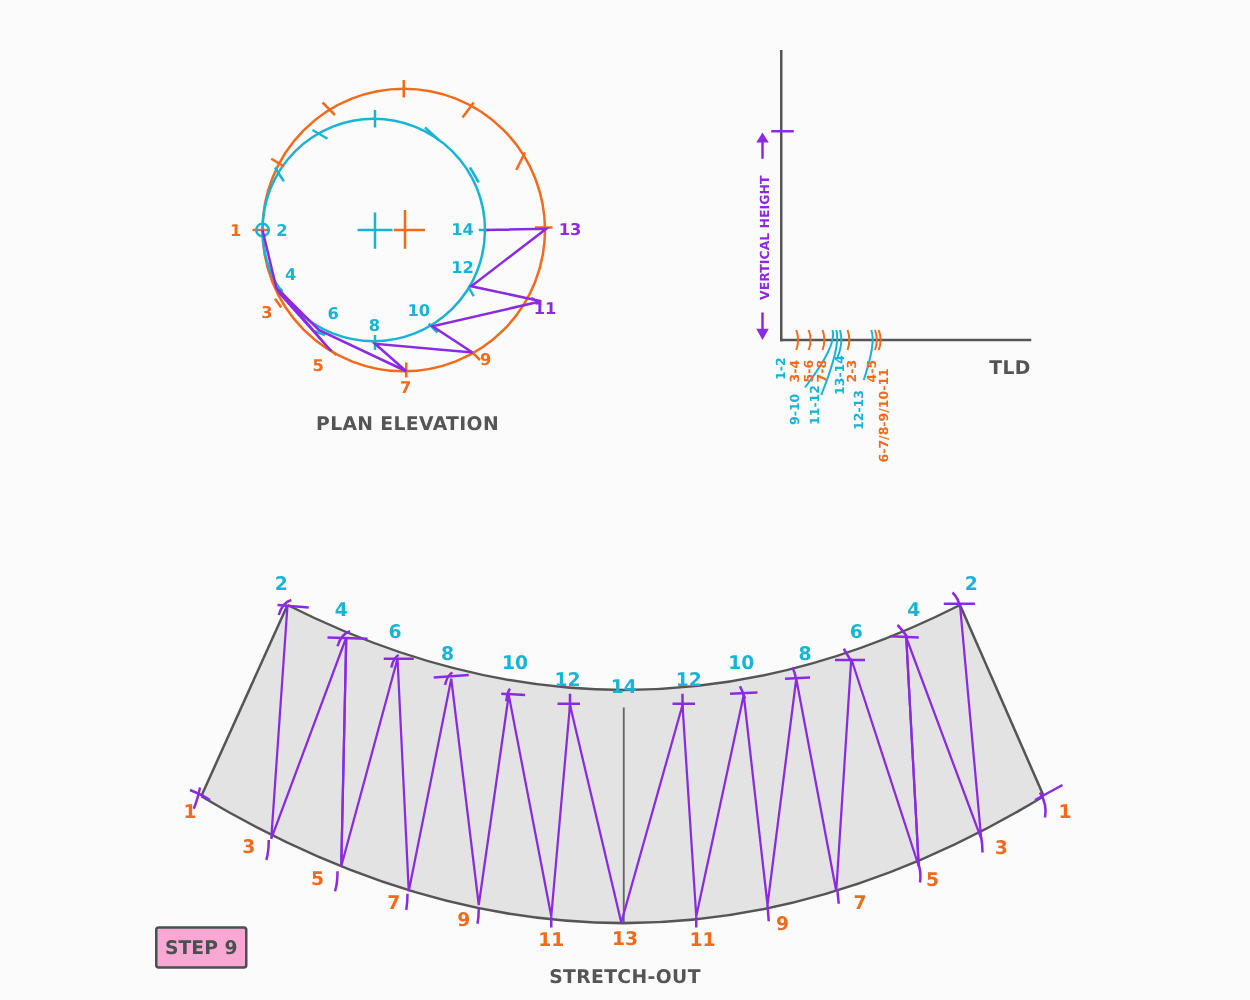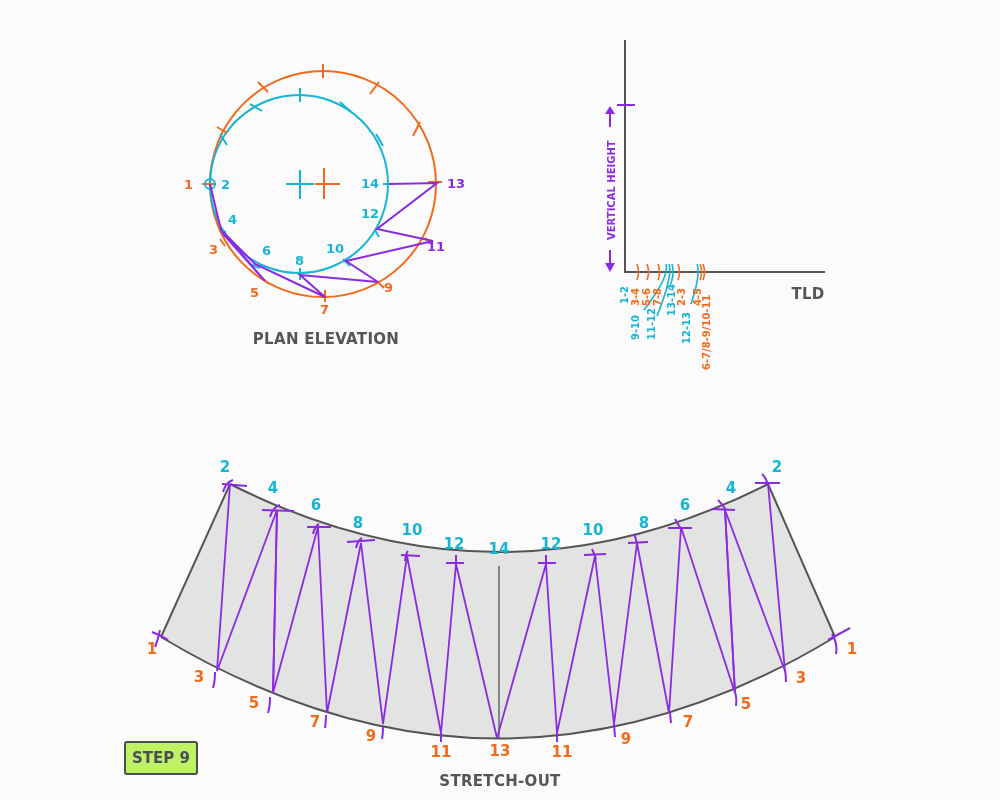--- a/index.html
+++ b/index.html
@@ -8,21 +8,21 @@
   svg { position: absolute; left: 0; top: 0; }
   .lbl { font-family: "DejaVu Sans", sans-serif; font-weight: bold; }
   .title { font-size: 15px; fill: #555; letter-spacing: 0.3px; }
   .num { font-size: 13px; }
   .cy { fill: #17b5d3; }
   .or { fill: #f26a1b; }
   .pu { fill: #8a2be2; }
   .step-box { position: absolute; left: 124px; top: 741px; width: 74px; height: 34px;
               border: 2px solid #4a4f4f; border-radius: 3px; box-sizing: border-box;
               display: flex; align-items: center; justify-content: center;
-              font-family: "DejaVu Sans", sans-serif; font-weight: bold; font-size: 15px; color: #4a4f4f; background: #bef264; }
+              font-family: "DejaVu Sans", sans-serif; font-weight: bold; font-size: 15px; color: #4a4f4f; background: #f9a8d4; }
 </style>
 </head>
 <body>
 
 <svg width="1000" height="800" viewBox="0 0 1000 800">
 
   <g>
     <circle cx="323" cy="184" r="113" fill="none" stroke="#f26a1b" stroke-width="2"></circle>
     <circle cx="299" cy="184" r="89" fill="none" stroke="#17b5d3" stroke-width="2"></circle>
 

